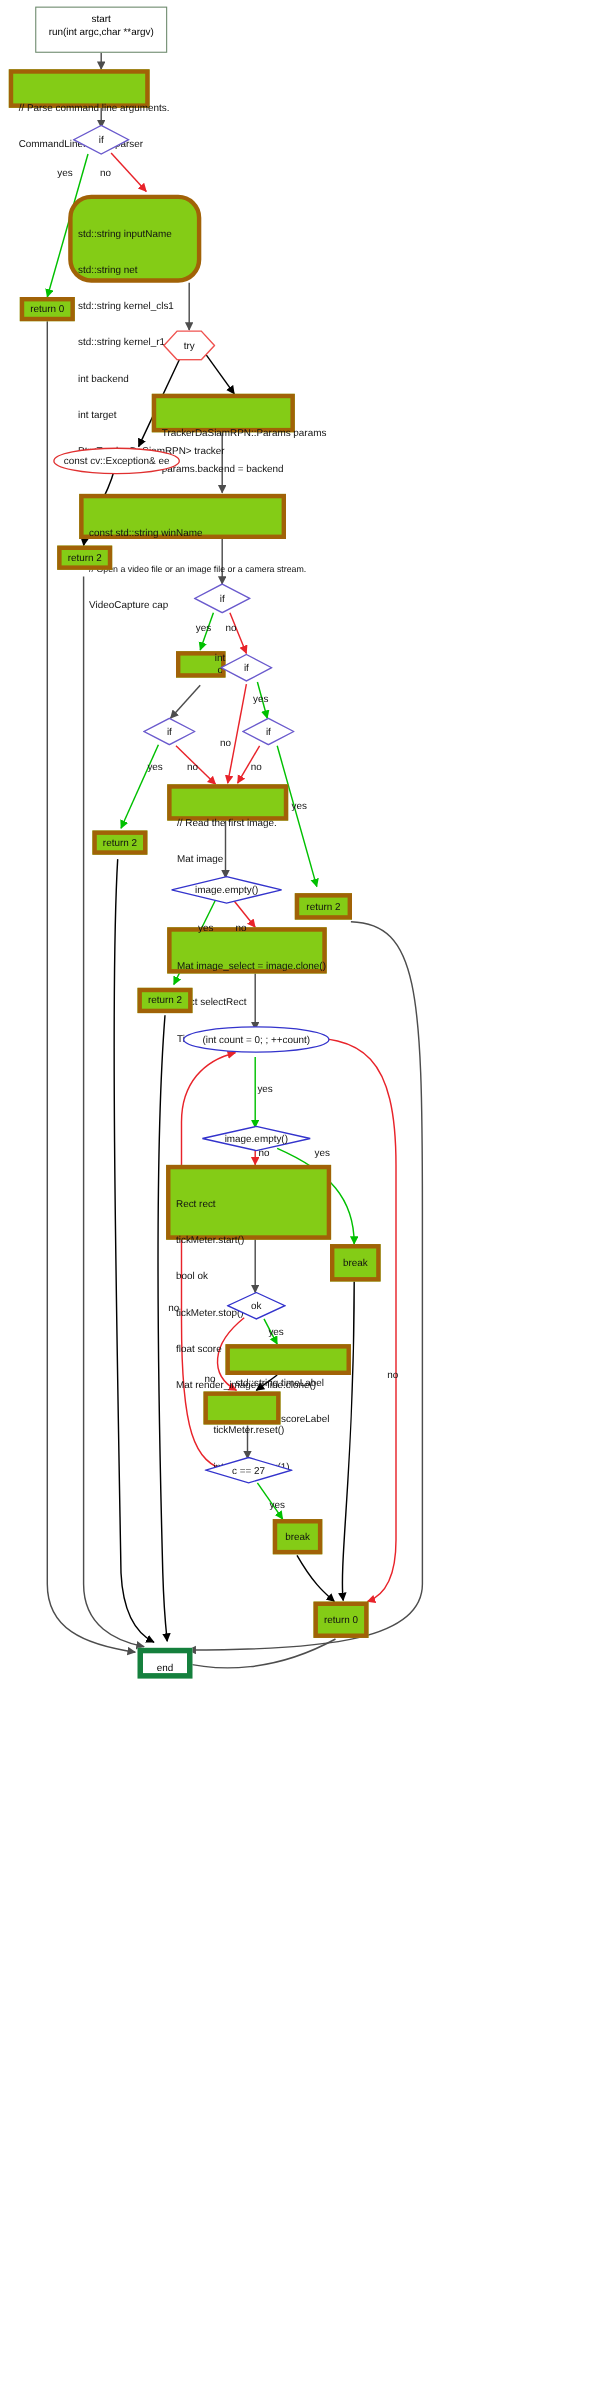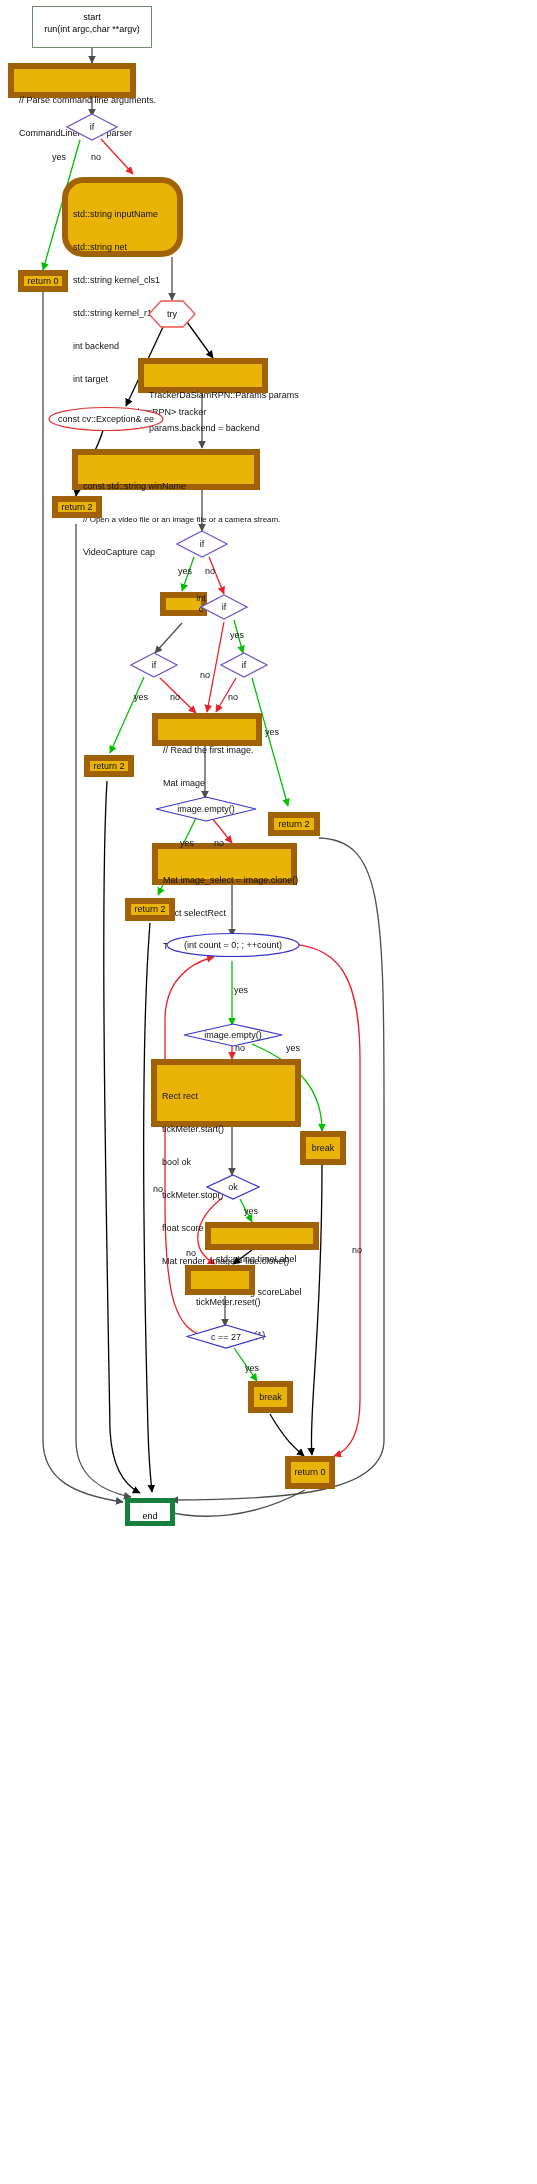--- a/index.html
+++ b/index.html
@@ -1,20 +1,20 @@
 <!DOCTYPE html>
 <html><head>
 <meta charset="utf-8">
 <style>
   html,body{margin:0;padding:0;background:#ffffff;}
   body{font-family:"Liberation Sans",sans-serif;}
   #canvas{position:relative;width:537px;height:2184px;background:#fff;overflow:hidden;}
   svg#edges{position:absolute;left:0;top:0;width:537px;height:2184px;pointer-events:none;}
   .node{position:absolute;box-sizing:border-box;display:flex;align-items:center;justify-content:center;}
-  .box{border:6px solid #a16207;background:#eab308;color:#111;font-size:9px;line-height:11px;}
+  .box{border:4px solid #a16207;background:#84cc16;color:#111;font-size:9px;line-height:11px;}
   .box.multiline{display:block;padding:4px 5px;white-space:pre;}
   .box.center{justify-content:center;text-align:center;}
   .terminal{border:1px solid #6e8b6e;background:#fff;font-size:9px;line-height:12px;text-align:center;display:block;padding:4px 2px;}
   .terminal.endbox{border:5px solid #15803d;}
   .diamond-wrap{position:absolute;}
   .diamond{width:100%;height:100%;}
   .diamond-label{position:absolute;left:0;top:0;width:100%;height:100%;display:flex;align-items:center;justify-content:center;font-size:9px;color:#111;}
   .hexlabel,.ellipselabel{position:absolute;left:0;top:0;width:100%;height:100%;display:flex;align-items:center;justify-content:center;font-size:9px;color:#111;}
   .edge-label{position:absolute;font-size:9px;color:#111;white-space:nowrap;}
 </style>

